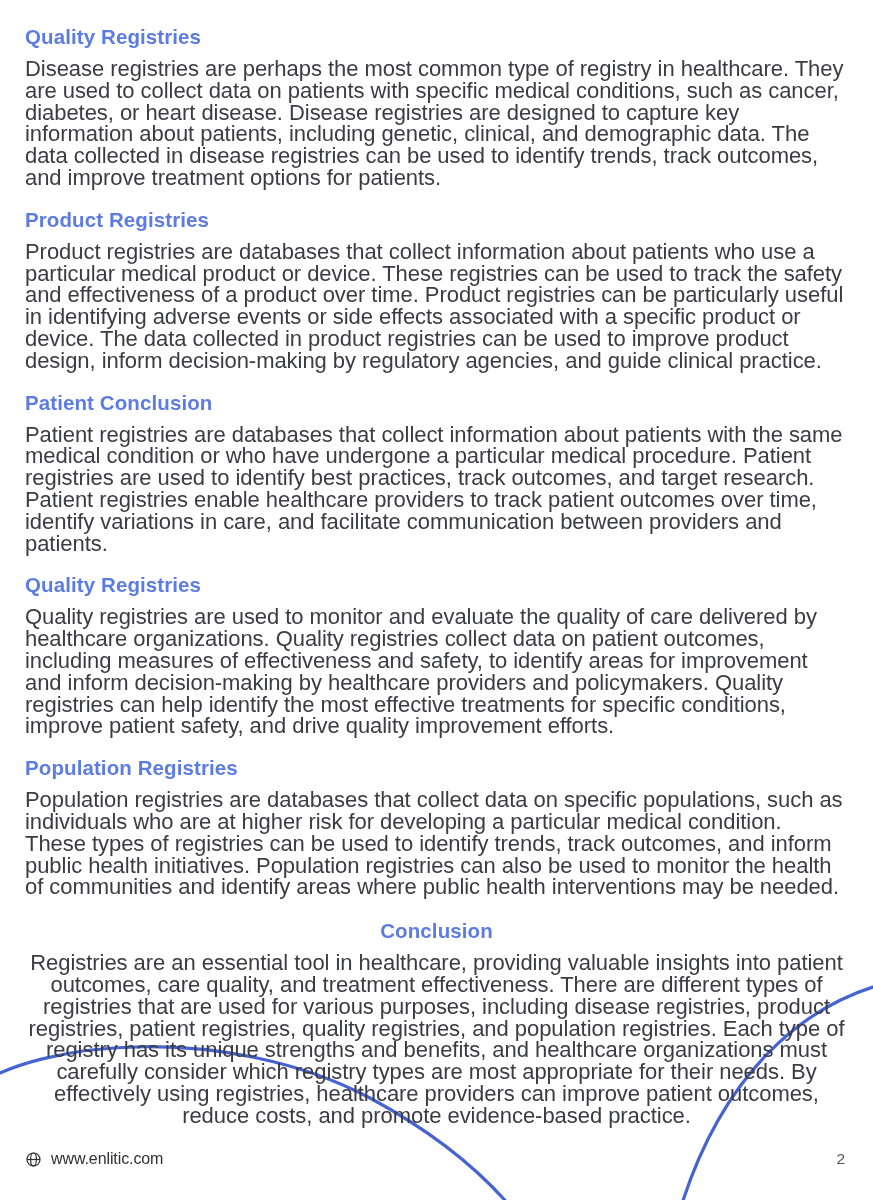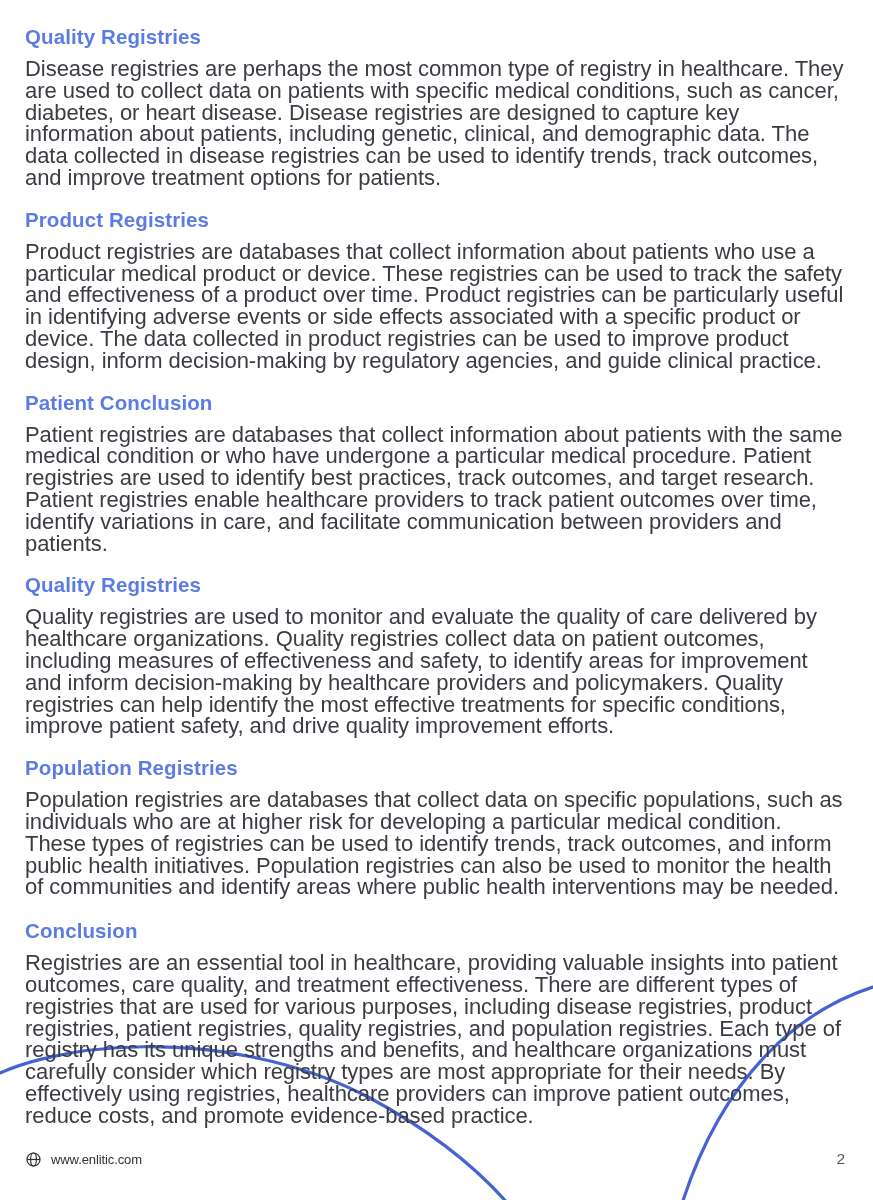--- a/index.html
+++ b/index.html
@@ -39,21 +39,21 @@
     left: 0;
     top: 0;
     width: 873px;
     z-index: 2;
     padding: 24px 25px 0 25px;
   }
 
   .section {
     margin: 0 0 20px 0;
   }
-  .section:last-of-type { margin-bottom: 0; }
+  .section:last-of-type { margin-bottom: 0; text-align: center; }
 
   h2.section-heading {
     font-size: 20.5px;
     line-height: 1.22;
     font-weight: 700;
     color: #5C7CE4;
     margin: 0 0 9px 0;
     letter-spacing: 0.1px;
   }
 
@@ -91,21 +91,21 @@
     align-items: center;
     gap: 9px;
   }
   .globe-icon {
     width: 17px;
     height: 17px;
     display: block;
     flex: 0 0 auto;
   }
   .footer-url {
-    font-size: 13px;
+    font-size: 16px;
     color: #2F2F38;
     letter-spacing: -0.1px;
     line-height: 1;
   }
   .page-number {
     font-size: 15.5px;
     color: #54545E;
     line-height: 1;
   }
 </style>

